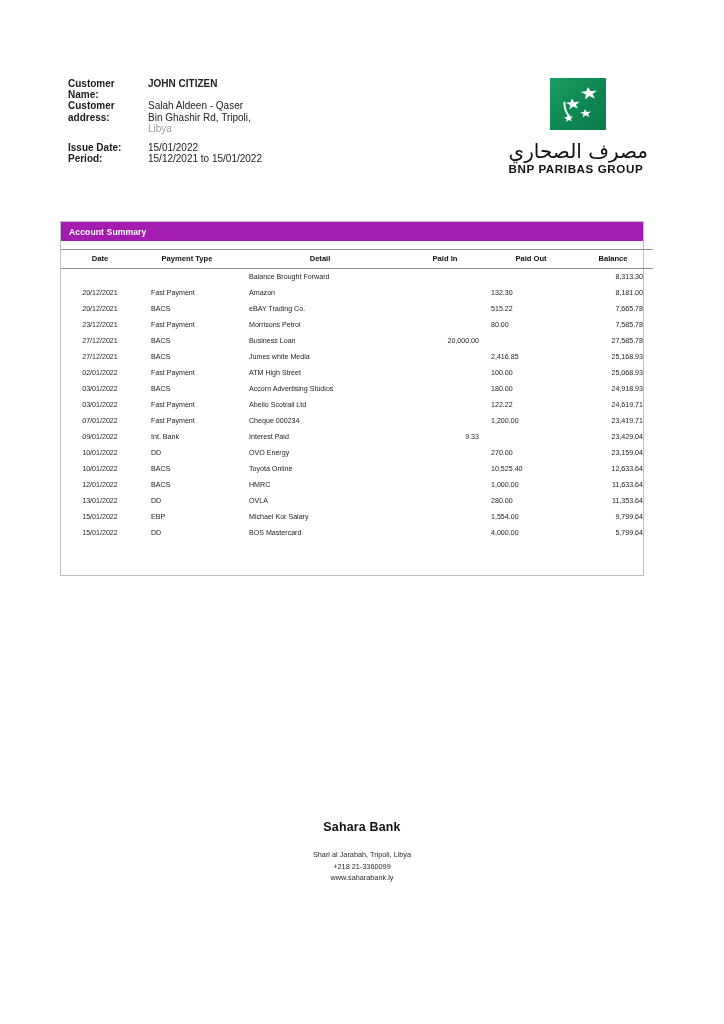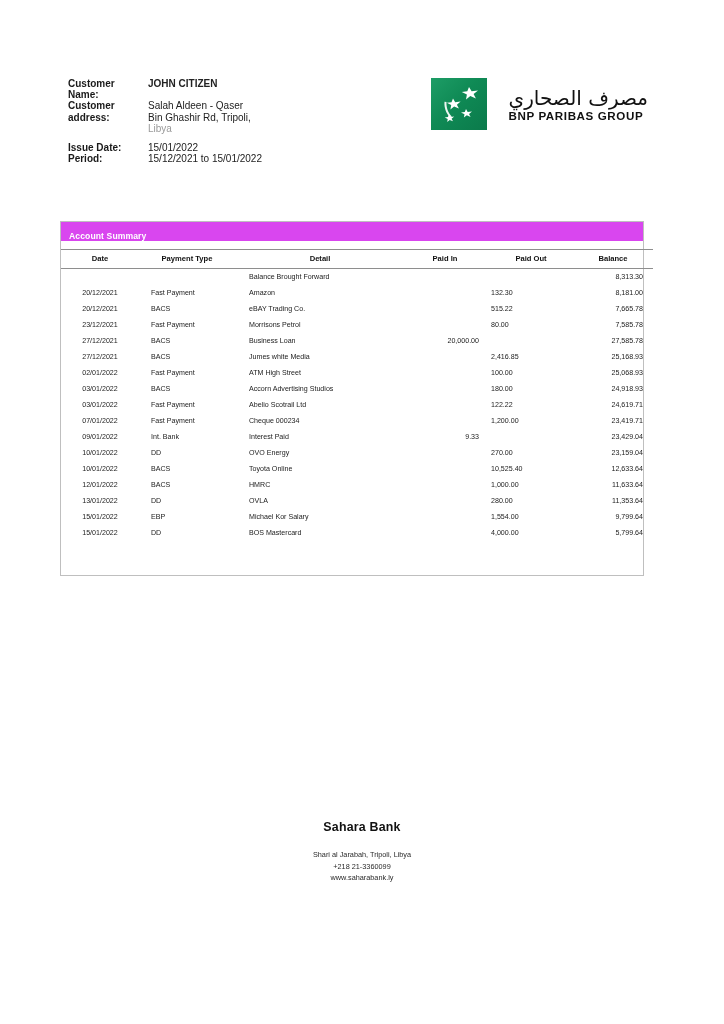--- a/index.html
+++ b/index.html
@@ -53,22 +53,23 @@
     color: #9a9a9a;
   }
   .cust-gap {
     height: 8px;
   }
 
   
   .logo {
     display: flex;
     align-items: center;
-    gap: 22px;
+    gap: 9px;
     margin-top: 2px;
+    flex-direction: column;
   }
   .logo-mark {
     width: 56px;
     height: 52px;
     background: linear-gradient(135deg, #1d9d66 0%, #0f8a55 45%, #0b7a4b 100%);
     position: relative;
     flex-shrink: 0;
   }
   .logo-mark svg {
     position: absolute;
@@ -222,21 +223,21 @@
       </svg>
     </div>
     <div class="logo-text">
       <div class="logo-arabic">مصرف الصحاري</div>
       <div class="logo-bnp">BNP PARIBAS GROUP</div>
     </div>
   </div>
 </div>
 
 <div class="statement">
-  <div class="summary-band" style="background: #d946ef; align-items: flex-end;">
+  <div class="summary-band" style="background: #a21caf;">
     <span>Account Summary</span>
   </div>
   <div class="band-spacer"></div>
 
   <table class="txn">
     <thead>
       <tr>
         <th class="col-date">Date</th>
         <th class="col-type">Payment Type</th>
         <th class="col-detail">Detail</th>

